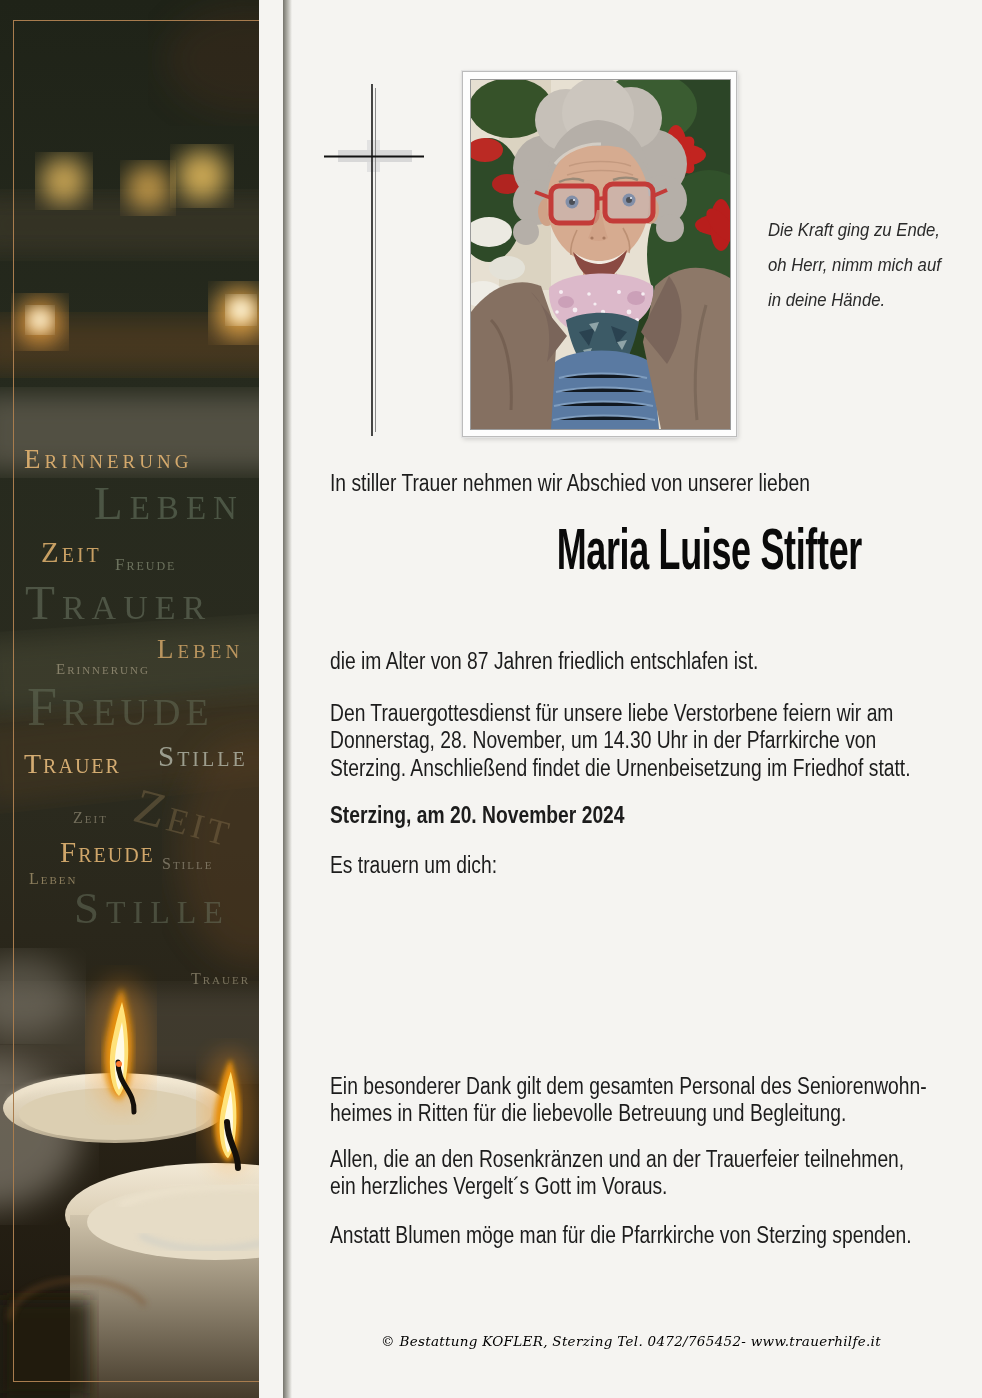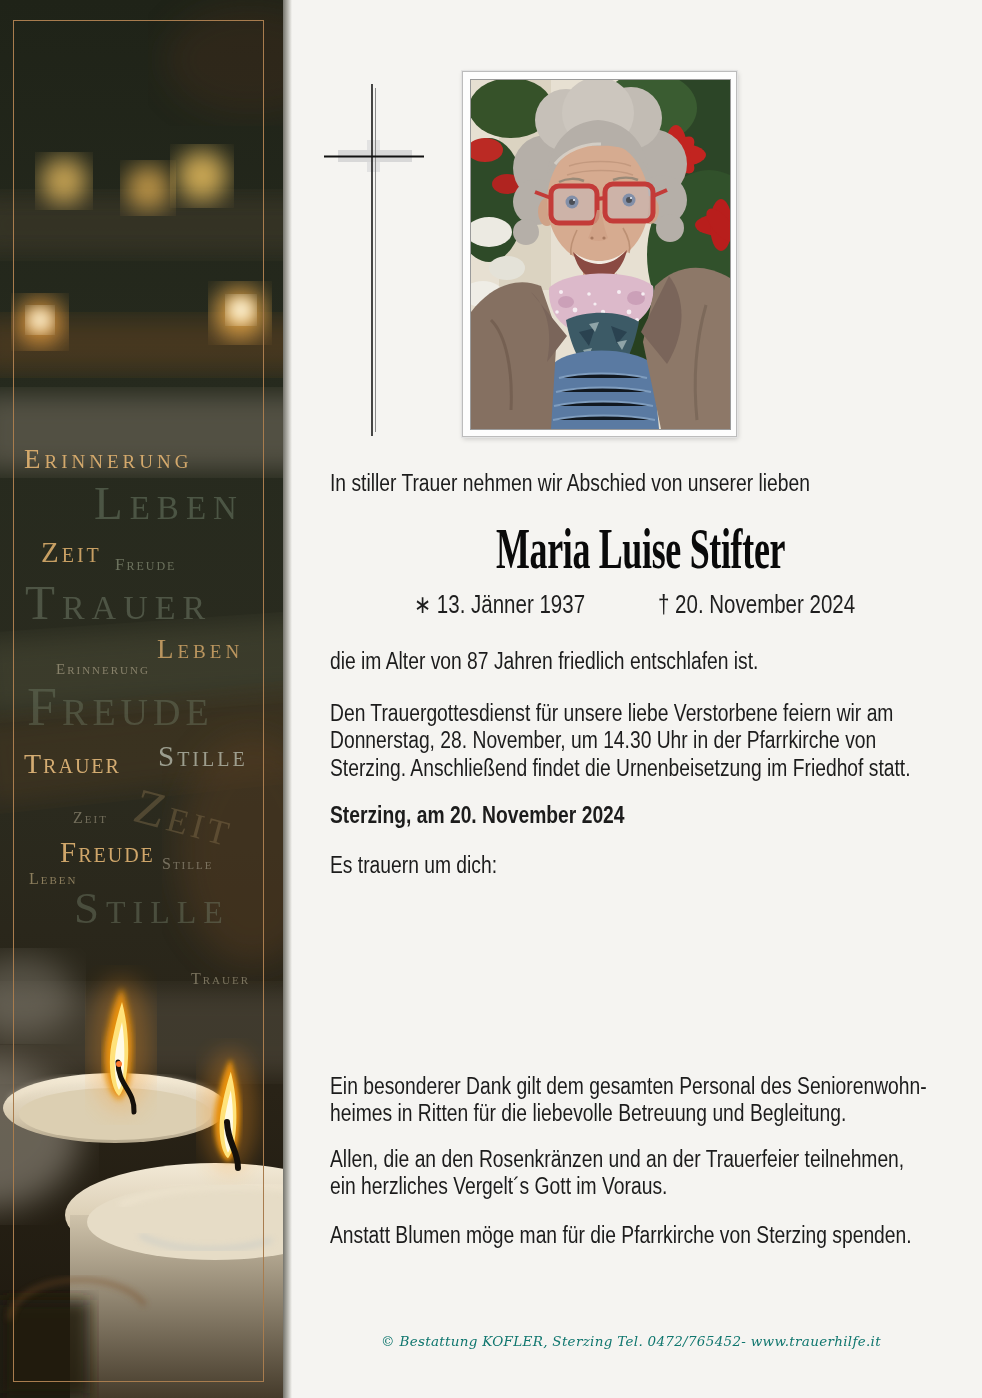--- a/index.html
+++ b/index.html
@@ -5,21 +5,21 @@
   html,body{margin:0;padding:0;}
   body{
     width:982px;height:1398px;position:relative;overflow:hidden;
     background:#f5f4f1;
     font-family:"Liberation Sans",sans-serif;
     color:#1e1e1e;
   }
   .page{position:absolute;inset:0;}
 
   
-  .sidebar{position:absolute;left:0;top:0;width:287px;height:1398px;overflow:hidden;}
+  .sidebar{position:absolute;left:0;top:0;width:259px;height:1398px;overflow:hidden;}
   .sidebar svg{position:absolute;left:0;top:0;}
   .sidebar-edge{position:absolute;left:283px;top:0;width:9px;height:1398px;
     background:linear-gradient(90deg,#75746c,#b9b8b1 55%,rgba(245,244,241,0));}
   .word-cloud{position:absolute;left:0;top:0;width:287px;height:1398px;}
   .cloud-word{
     position:absolute;font-family:"Liberation Serif","DejaVu Serif",serif;
     font-variant:small-caps;white-space:nowrap;line-height:1;transform-origin:0 0;
   }
   .sidebar-border{position:absolute;left:13px;top:20px;width:251px;height:1362px;
     border:1.5px solid #a87c4e;box-sizing:border-box;pointer-events:none;}
@@ -39,21 +39,21 @@
     font-style:italic;font-size:19px;color:#2a2a2a;}
   .quote div{line-height:35px;white-space:nowrap;transform:scaleX(.88);transform-origin:0 50%;}
 
   
   .tline{position:absolute;white-space:nowrap;font-size:23.5px;line-height:27px;
     transform:scaleX(.82);transform-origin:0 50%;color:#1c1c1c;}
   .tblock{position:absolute;left:330px;}
   .tblock div{white-space:nowrap;font-size:23.5px;line-height:27.3px;
     transform:scaleX(.82);transform-origin:0 50%;color:#1c1c1c;}
   .intro{left:330px;top:470px;}
-  .name-row{position:absolute;left:330px;top:516px;width:622px;text-align:center;font-family:Liberation Serif, serif;}
+  .name-row{position:absolute;left:330px;top:516px;width:622px;text-align:right;}
   .name-row span{display:inline-block;font-size:57px;font-weight:bold;color:#0a0a0a;
     letter-spacing:-.5px;transform:scaleX(.63);transform-origin:50% 50%;white-space:nowrap;}
   .dates{position:absolute;left:330px;top:590px;height:30px;width:622px;}
   .dates .birth{position:absolute;left:84px;font-size:25px;white-space:nowrap;
     transform:scaleX(.82);transform-origin:0 50%;}
   .dates .death{position:absolute;left:328px;font-size:25px;white-space:nowrap;
     transform:scaleX(.82);transform-origin:0 50%;}
   .age{left:330px;top:648px;}
   .service{top:700px;}
   .dateline{left:330px;top:802px;font-weight:bold;}
@@ -61,21 +61,21 @@
   .mourners{top:895px;}
   .mourners b{font-weight:bold;}
   .rosary{top:972px;}
   .thanks{top:1073px;}
   .attendance{top:1146px;}
   .donation{left:330px;top:1222px;}
 
   
   .footer{position:absolute;left:300px;top:1333px;width:662px;text-align:center;
     font-family:"DejaVu Serif","Liberation Serif",serif;font-style:italic;
-    font-size:13.5px;color:#0f766e;letter-spacing:.3px;}
+    font-size:13.5px;color:#000000;letter-spacing:.3px;}
 </style>
 </head>
 <body>
 
 <div class="page">
 
   <aside class="sidebar">
     <svg width="287" height="1398" viewBox="0 0 287 1398">
       <defs>
         <linearGradient id="sbg" x1="0" y1="0" x2="0" y2="1">
@@ -325,31 +325,32 @@
 
       <path d="M0,349 L0,232 C20,206 46,196 70,206 L86,252 L80,349 Z" fill="#857061"></path>
       <path d="M259,349 L259,198 C230,181 204,186 184,206 L172,262 L190,349 Z" fill="#8d7868"></path>
       <path d="M198,196 C214,216 216,252 196,284 L170,252 Z" fill="#7a655a"></path>
       <path d="M60,212 C76,226 82,252 76,282 L96,256 Z" fill="#7a655a"></path>
       <path d="M20,240 C35,255 42,290 40,330" stroke="#6e5a4c" stroke-width="3" fill="none" opacity=".7"></path>
       <path d="M235,225 C225,260 222,300 226,340" stroke="#756254" stroke-width="3" fill="none" opacity=".7"></path>
     </svg>
   </div>
 
+  <div class="quote">
+    <div>Die Kraft ging zu Ende,</div>
+    <div>oh Herr, nimm mich auf</div>
+    <div>in deine Hände.</div>
+  </div>
 
   <div class="tline intro">In stiller Trauer nehmen wir Abschied von unserer lieben</div>
 
   <div class="name-row">
     <span>Maria Luise Stifter</span>
   </div>
 
-  <div class="dates">
-    <span class="birth">∗ 13. Jänner 1937</span>
-    <span class="death">† 20. November 2024</span>
-  </div>
 
   <div class="tline age">die im Alter von 87 Jahren friedlich entschlafen ist.</div>
 
   <div class="tblock service">
     <div>Den Trauergottesdienst für unsere liebe Verstorbene feiern wir am</div>
     <div>Donnerstag, 28. November, um 14.30 Uhr in der Pfarrkirche von</div>
     <div>Sterzing. Anschließend findet die Urnenbeisetzung im Friedhof statt.</div>
   </div>
 
   <div class="tline dateline">Sterzing, am 20. November 2024</div>

